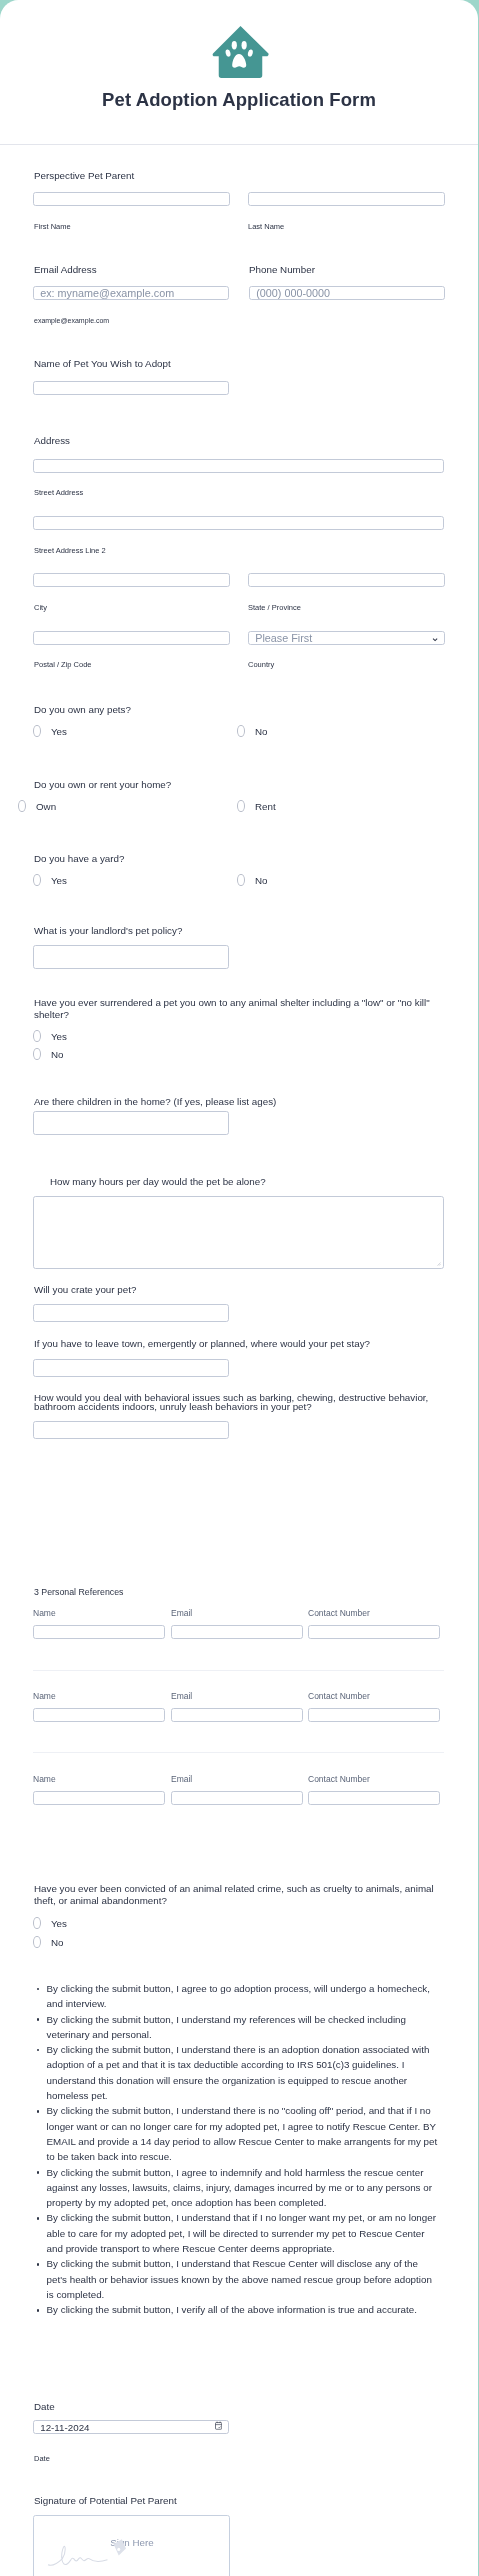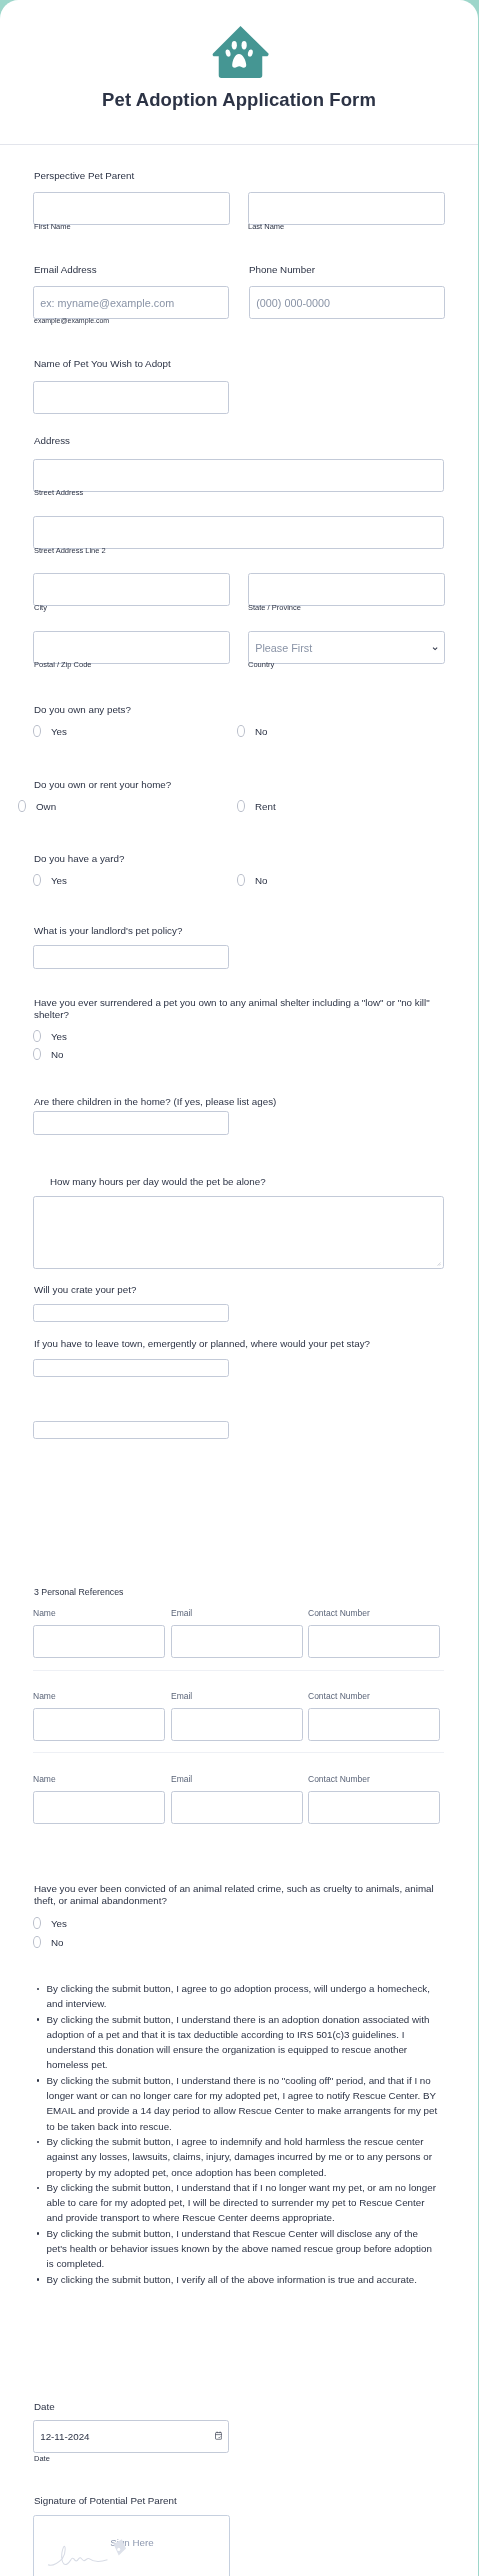--- a/index.html
+++ b/index.html
@@ -5,21 +5,21 @@
   * { box-sizing: border-box; margin: 0; padding: 0; }
   html, body { width: 479px; height: 2705px; background: #9dd6ca; overflow: hidden; }
   body { font-family: "Liberation Sans", "DejaVu Sans", sans-serif; color: #2c3345; position: relative; }
   .card { position: absolute; left: 0; top: 0; width: 478px; height: 2704px; background: #ffffff; border-radius: 18.5px; overflow: hidden; }
   .abs { position: absolute; }
   .logo { left: 212px; top: 25px; width: 57px; height: 54px; }
   .title { left: 0; width: 478px; top: 89px; text-align: center; font-size: 18.5px; font-weight: bold; color: #2c3345; letter-spacing: 0.1px; }
   .divider { left: 0; width: 478px; height: 1px; background: #e3e5ec; }
   .label { font-size: 9.8px; color: #2c3345; }
   .sub { font-size: 7.5px; color: #2c3345; }
-  .input { position: absolute; background: #fff; border: 0.8px solid #c3cad8; border-radius: 2.6px; height: 33px; font-size: 10.8px; color: #8993a6; padding: 0 6.2px; display: flex; align-items: center; font-family: "Liberation Sans", sans-serif; }
+  .input { position: absolute; background: #fff; border: 0.8px solid #c3cad8; border-radius: 2.6px; height: 14px; font-size: 10.8px; color: #8993a6; padding: 0 6.2px; display: flex; align-items: center; font-family: "Liberation Sans", sans-serif; }
   .input.filled { color: #2c3345; }
   .radio-row { position: absolute; display: flex; align-items: center; }
   .radio { width: 7.7px; height: 12.4px; border: 0.8px solid #b8bdc9; border-radius: 50%; margin-right: 10.3px; }
   .radio-label { font-size: 9.8px; color: #2c3345; }
   .ref-head { font-size: 8.5px; color: #5a6478; }
   .hr { position: absolute; left: 33px; width: 411px; height: 1px; background: #eef0f5; }
   .terms { position: absolute; left: 27px; top: 1981px; width: 412px; font-size: 9.8px; line-height: 15.3px; color: #2c3345; }
   .terms li { padding-left: 6.2px; list-style: none; position: relative; margin-left: 13.4px; }
   .terms li::before { content: ""; position: absolute; left: -3.6px; top: 6.7px; width: 2.6px; height: 2.6px; background: #2c3345; border-radius: 50%; }
   .sig-box { position: absolute; left: 33px; top: 2515px; width: 197px; height: 73px; border: 0.8px solid #c6d0df; border-radius: 2.6px; background: #fff; }
@@ -131,20 +131,21 @@
         <path d="M1 7 L7 1 M4 7 L7 4" stroke="#aab0bd" stroke-width="1"></path>
       </svg>
   </div>
 
   <div class="abs label" style="left:34px; top:1284px;">Will you crate your pet?</div>
   <div class="input" style="left:33px; top:1304px; width:196px; height:17.5px;"></div>
 
   <div class="abs label" style="left:34px; top:1338px;">If you have to leave town, emergently or planned, where would your pet stay?</div>
   <div class="input" style="left:33px; top:1359px; width:196px; height:17.5px;"></div>
 
+  <div class="abs label" style="left:34px; top:1393px; width:412px; line-height:9px;">How would you deal with behavioral issues such as barking, chewing, destructive behavior, bathroom accidents indoors, unruly leash behaviors in your pet?</div>
   <div class="input" style="left:33px; top:1421px; width:196px; height:17.5px;"></div>
 
   <div class="abs label" style="left:34px; top:1587px; font-size:8.8px;">3 Personal References</div>
 
   <div class="abs ref-head" style="left:33px; top:1608px;">Name</div>
   <div class="abs ref-head" style="left:171px; top:1608px;">Email</div>
   <div class="abs ref-head" style="left:308px; top:1608px;">Contact Number</div>
   <div class="input" style="left:33px; top:1625px; width:132px;"></div>
   <div class="input" style="left:171px; top:1625px; width:132px;"></div>
   <div class="input" style="left:308px; top:1625px; width:132px;"></div>
@@ -170,20 +171,21 @@
     <span class="radio"></span>
     <span class="radio-label">Yes</span>
   </div>
   <div class="radio-row" style="left:33px; top:1936px;">
     <span class="radio"></span>
     <span class="radio-label">No</span>
   </div>
 
   <ul class="terms">
     <li>By clicking the submit button, I agree to go adoption process, will undergo a homecheck, and interview.</li>
+    <li>By clicking the submit button, I understand my references will be checked including veterinary and personal.</li>
     <li>By clicking the submit button, I understand there is an adoption donation associated with adoption of a pet and that it is tax deductible according to IRS 501(c)3 guidelines.  I understand this donation will ensure the organization is equipped to rescue another homeless pet.</li>
     <li>By clicking the submit button, I understand there is no "cooling off" period, and that if I no longer want or can no longer care for my adopted pet, I agree to notify Rescue Center. BY EMAIL and provide a 14 day period to allow Rescue Center to make arrangents for my pet to be taken back into rescue.</li>
     <li>By clicking the submit button, I agree to indemnify and hold harmless the rescue center against any losses, lawsuits, claims, injury, damages incurred by me or to any persons or property by my adopted pet, once adoption has been completed.</li>
     <li>By clicking the submit button, I understand that if I no longer want my pet, or am no longer able to care for my adopted pet, I will be directed to surrender my pet to Rescue Center and provide transport to where Rescue Center deems appropriate.</li>
     <li>By clicking the submit button, I understand that Rescue Center will disclose any of the pet's health or behavior issues known by the above named rescue group before adoption is completed.</li>
     <li>By clicking the submit button, I verify all of the above information is true and accurate.</li>
   </ul>
 
   <div class="abs label" style="left:34px; top:2401px;">Date</div>
   <div class="input filled" style="left:33px; top:2420px; width:196px; justify-content:space-between; font-size:9.8px;">

